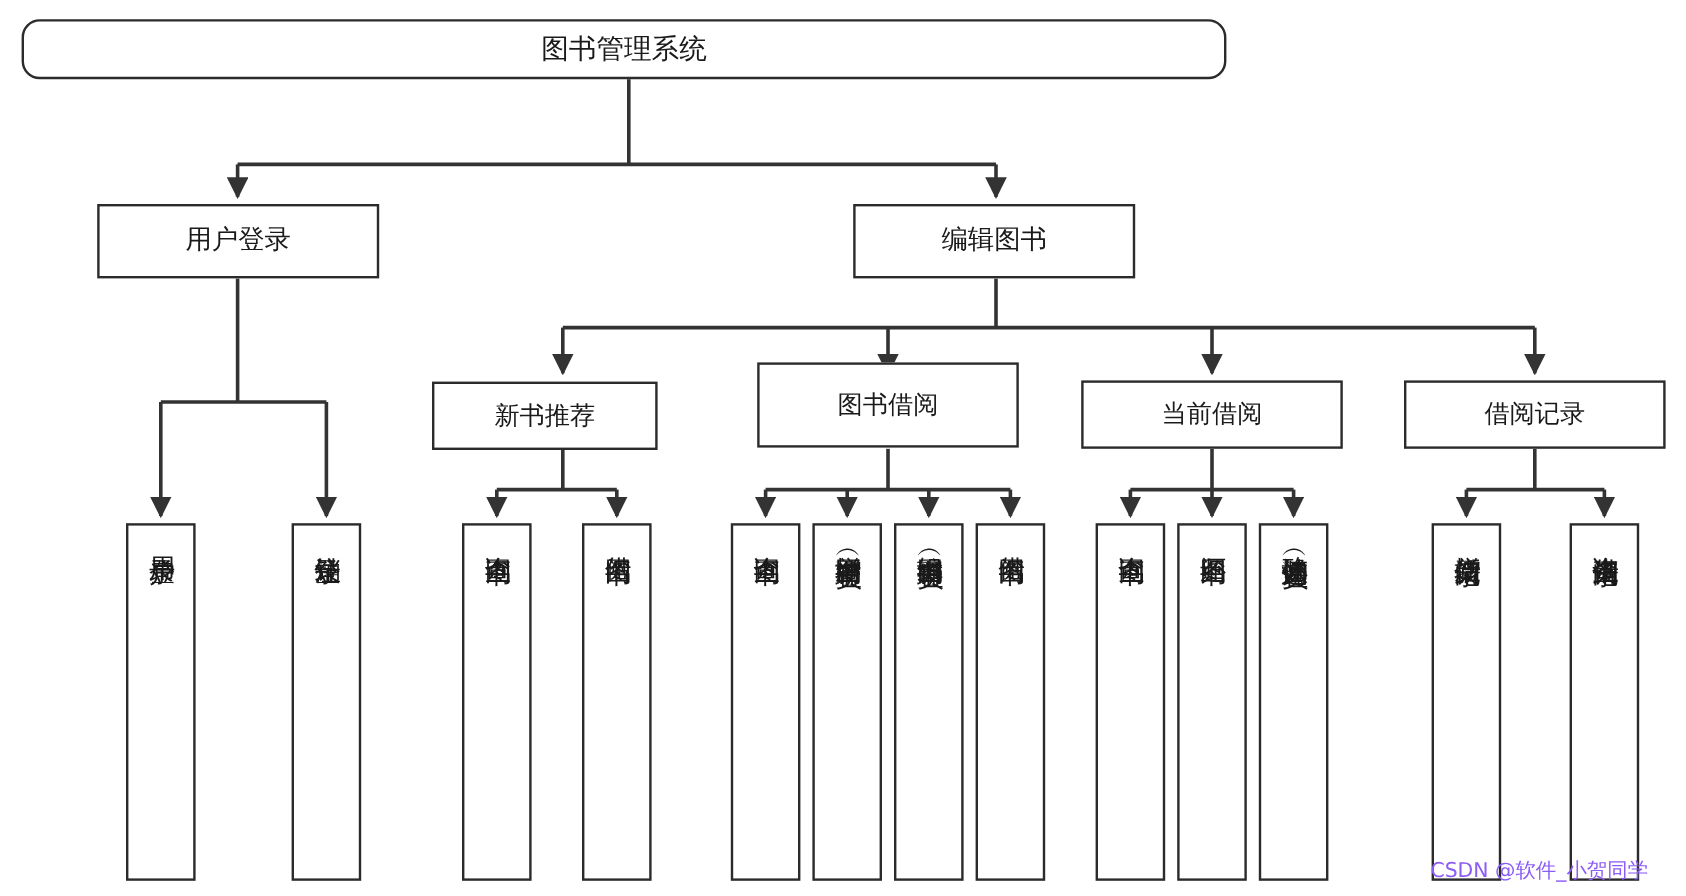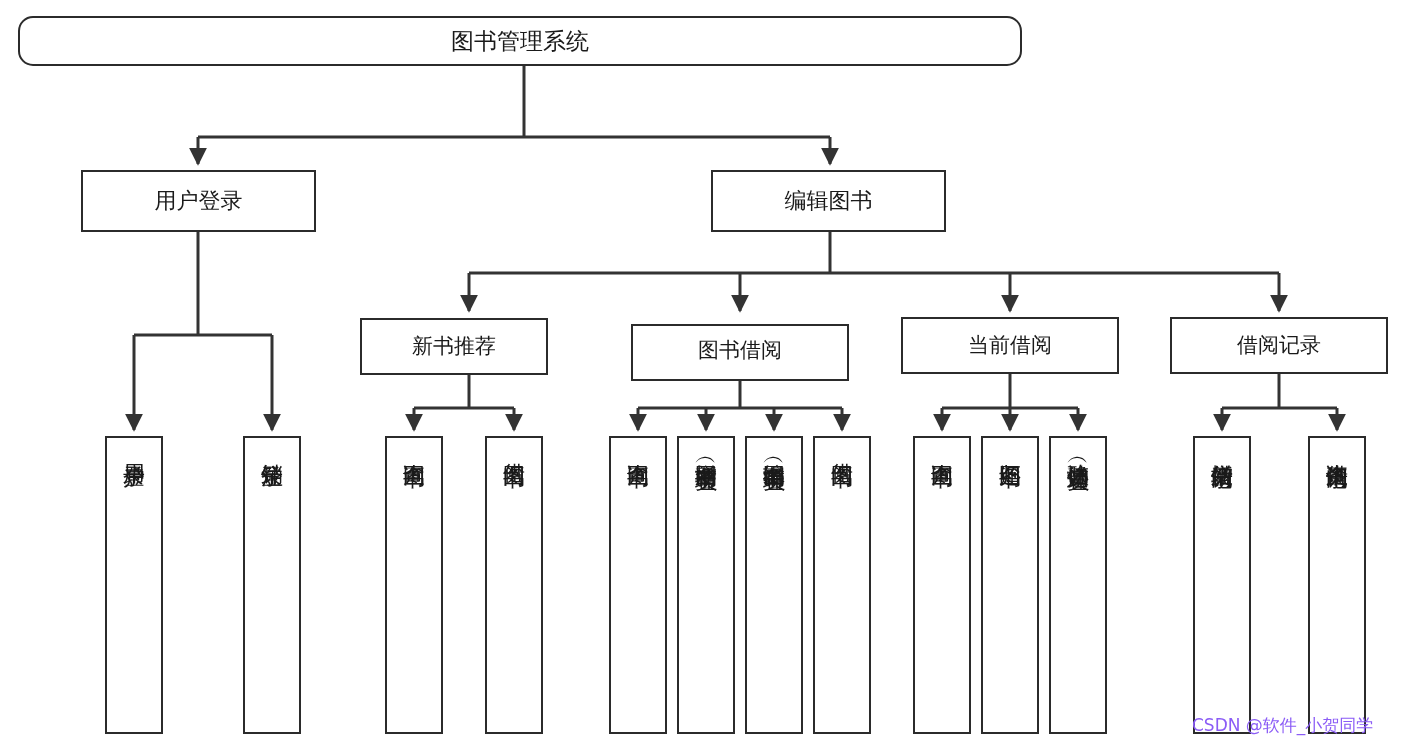--- a/index.html
+++ b/index.html
@@ -138,21 +138,21 @@
   <div class="node h-mid" style="left:81px; top:170px; width:235px; height:62px;">
     <span class="label">用户登录</span>
   </div>
   <div class="node h-mid" style="left:711px; top:170px; width:235px; height:62px;">
     <span class="label">编辑图书</span>
   </div>
 
   <div class="node h-sub" style="left:360px; top:318px; width:188px; height:57px;">
     <span class="label">新书推荐</span>
   </div>
-  <div class="node h-sub" style="left:631px; top:324px; width:218px; height:57px;font-family:Liberation Mono, monospace;">
+  <div class="node h-sub" style="left:631px; top:302px; width:218px; height:71px;">
     <span class="label">图书借阅</span>
   </div>
   <div class="node h-sub" style="left:1170px; top:317px; width:218px; height:57px;">
     <span class="label">借阅记录</span>
   </div>
   <div class="node h-sub" style="left:901px; top:317px; width:218px; height:57px;">
     <span class="label">当前借阅</span>
   </div>
 
   <div class="node v-leaf" style="left:105px; top:436px; width:58px; height:298px;">

